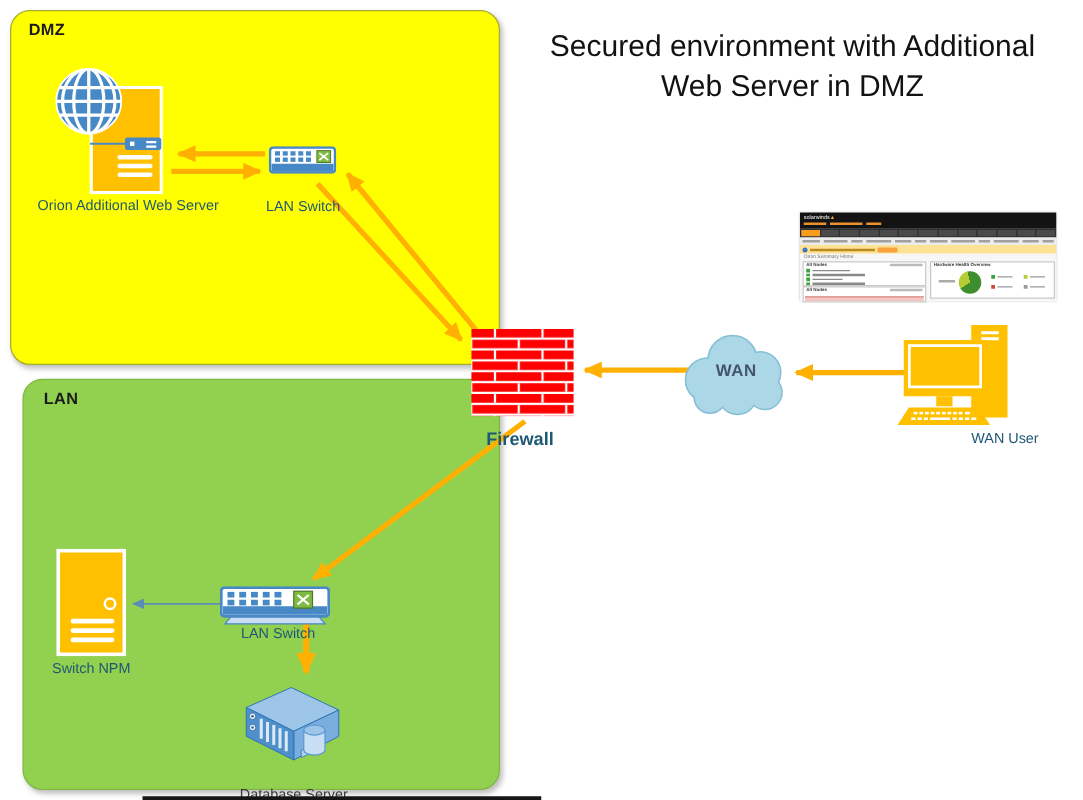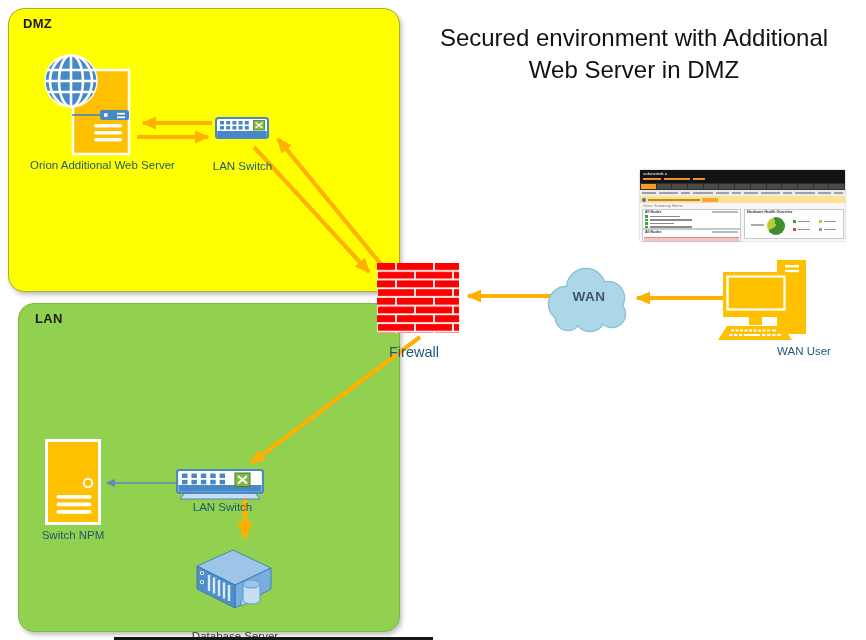--- a/index.html
+++ b/index.html
@@ -17,21 +17,21 @@
   
   #diagram-title{position:absolute;left:408px;top:22px;width:452px;text-align:center;
                  font-size:24px;line-height:32px;color:#121212;}
 
   
   .icon{position:absolute;}
   .node-label{position:absolute;font-size:11.5px;color:#1F5874;text-align:center;white-space:nowrap;}
   #arrow-layer{position:absolute;left:0;top:0;pointer-events:none;}
 
   
-  #firewall-label{font-size:14.5px;text-align:left;}
+  #firewall-label{font-size:14.5px;text-align:left;font-weight:bold;}
   
   #wan-label{font-size:13.5px;color:#44546A;letter-spacing:.5px;font-weight:bold;text-align:center;}
   #database-label{color:#3A3A3A;margin-top:17px;}
 
   
   #orion-thumbnail{position:absolute;left:640px;top:170px;width:205px;height:71px;
                    box-shadow:0 0 2px rgba(0,0,0,.3);background:#fff;}
   .th-header{height:13px;background:#131313;position:relative;}
   .th-logo{position:absolute;left:3px;top:1px;color:#fff;font-size:8px;transform:scale(.55);
            transform-origin:0 0;white-space:nowrap;}

